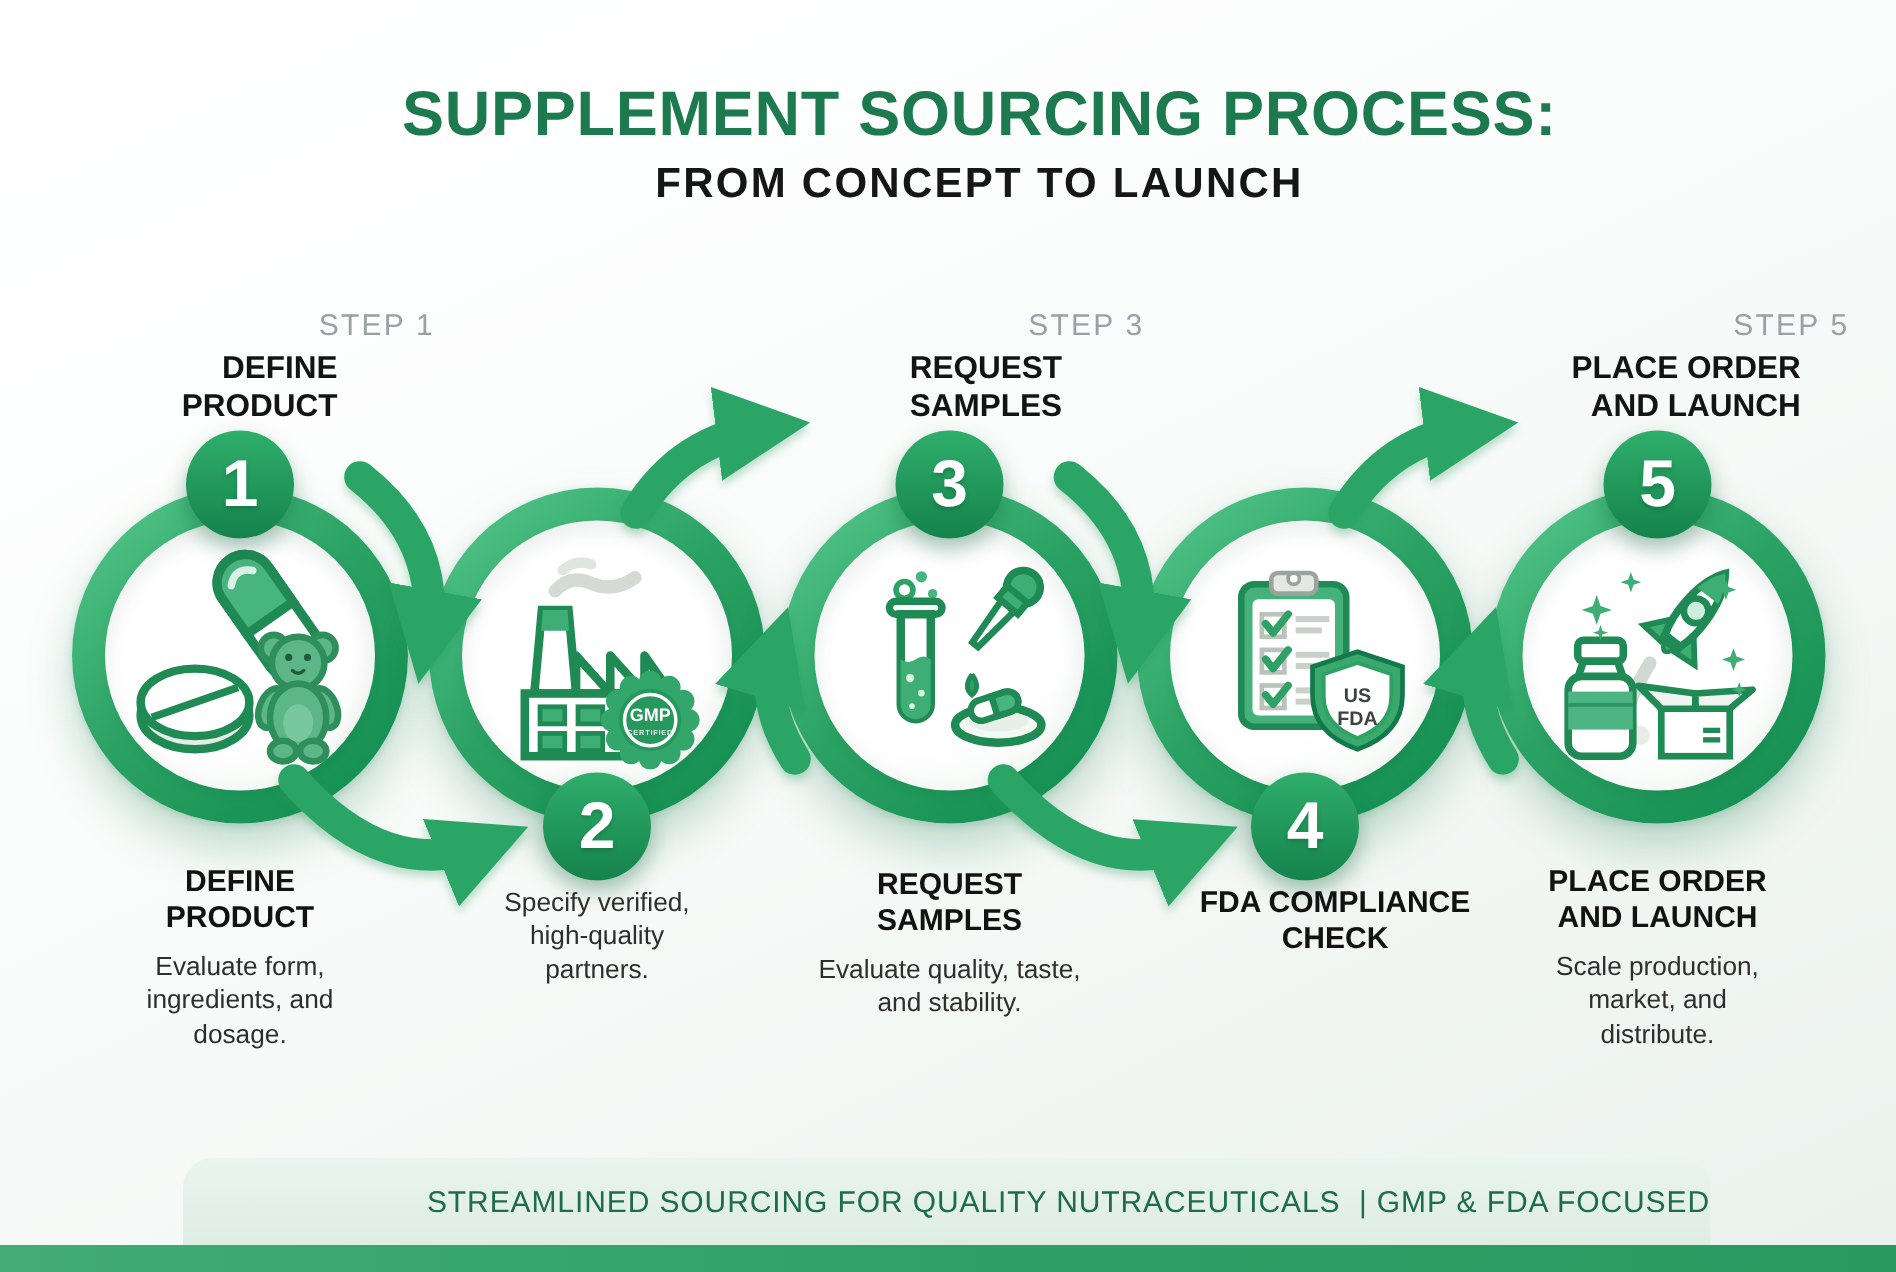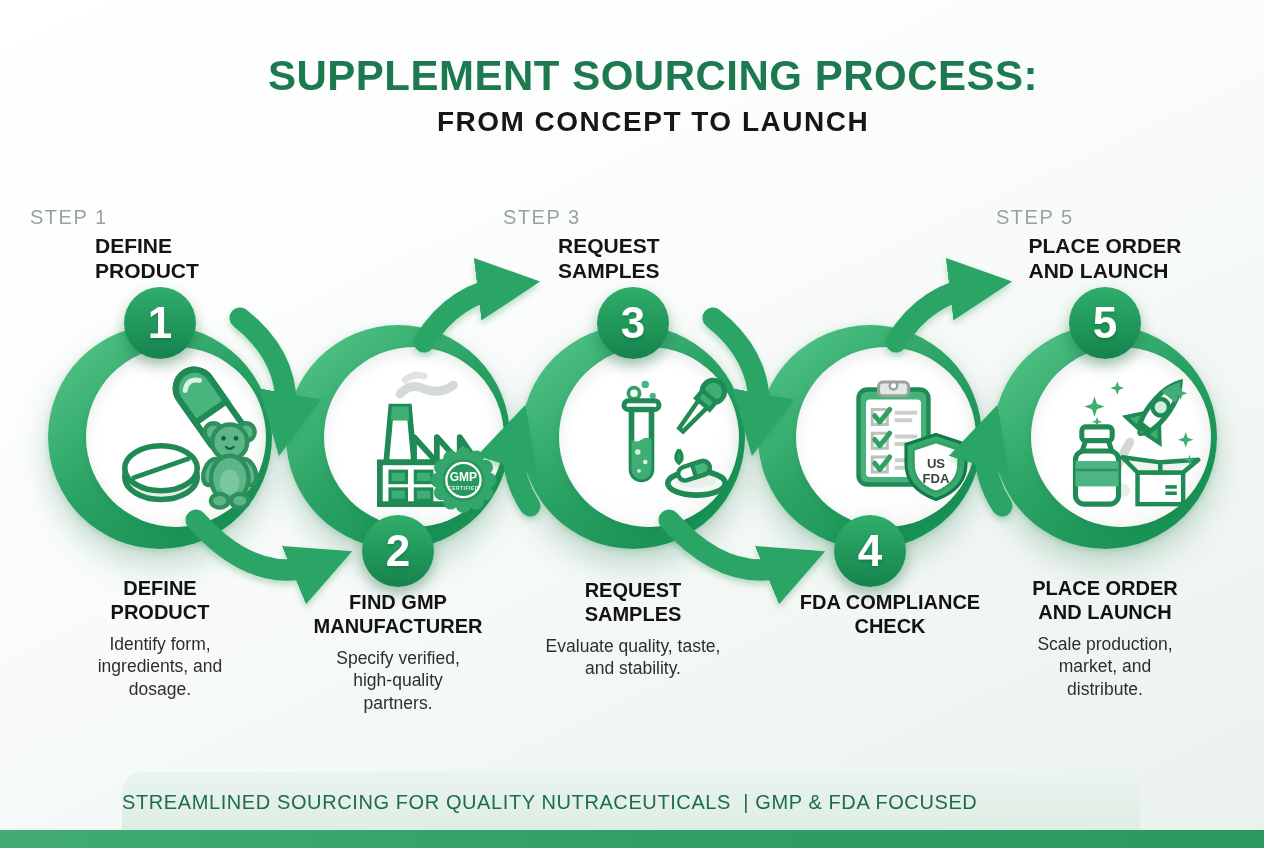--- a/index.html
+++ b/index.html
@@ -8,36 +8,36 @@
   #canvas {
     position:relative; width:1264px; height:848px;
     background:linear-gradient(155deg,#ffffff 0%,#fbfdfc 35%,#f1f6f3 75%,#eaf1ed 100%);
     overflow:hidden;
   }
   
   .title-wrap { position:absolute; top:52px; left:0; width:1264px; text-align:center;margin-left:21px; }
   .title-line1 { font-size:42px; font-weight:bold; color:#1d7a4f; letter-spacing:.5px; }
   .title-line2 { font-size:28px; font-weight:bold; color:#161616; letter-spacing:1.5px; margin-top:6px; }
   
-  .top-label { position:absolute; width:260px; text-align:left; top:206px; }
+  .top-label { position:absolute; width:260px; text-align:right; top:206px; }
   .top-label .step-no { font-size:20px; color:#99a1a4; letter-spacing:1.5px; margin-bottom:5px; }
   .top-label .step-title { font-size:21px; font-weight:bold; color:#141414; line-height:1.18; margin:0 auto; }
   .tl1 { left:30px; } .tl1 .step-title { max-width:130px; }
   .tl3 { left:503px; } .tl3 .step-title { max-width:150px; }
-  .tl5 { left:996px; } .tl5 .step-title { max-width:195px; }
+  .tl5 { left:973px; } .tl5 .step-title { max-width:195px; }
   
   .circle-group { position:absolute; width:224px; height:224px; top:325px; }
   .cg1{left:48px} .cg2{left:286px} .cg3{left:521px} .cg4{left:758px} .cg5{left:993px}
   .ring { position:absolute; inset:0; border-radius:50%;
     background:linear-gradient(140deg,#58c98e 0%,#2aa263 48%,#0f8a4e 100%);
     box-shadow:0 16px 30px rgba(23,120,70,.25), 0 2px 6px rgba(23,120,70,.18); }
-  .ring-inner { position:absolute; left:38px; top:22px; width:180px; height:180px; border-radius:50%;
+  .ring-inner { position:absolute; left:22px; top:22px; width:180px; height:180px; border-radius:50%;
     background:radial-gradient(circle at 38% 30%, #ffffff 55%, #f0f5f1 100%);
     box-shadow:inset 0 6px 14px rgba(30,80,55,.10), 0 3px 8px rgba(0,0,0,.05);
-    display:flex; align-items:center; justify-content:flex-end; }
+    display:flex; align-items:center; justify-content:center; }
   .badge { position:absolute; left:76px; width:72px; height:72px; border-radius:50%;
     background:linear-gradient(180deg,#2fae6b 0%,#15834c 100%);
     box-shadow:0 7px 14px rgba(16,100,58,.38);
     display:flex; align-items:center; justify-content:center;
     color:#fff; font-size:44px; font-weight:bold; text-shadow:0 2px 3px rgba(0,60,30,.25); }
   .badge-top { top:-38px; } .badge-bottom { top:190px; }
   
   .text-block { position:absolute; width:250px; text-align:center; }
   .text-block .bt { font-size:20px; font-weight:bold; color:#121212; line-height:1.22; margin:0 auto 8px auto; }
   .text-block .bd { font-size:17.5px; color:#2e2e2e; line-height:1.28; margin:0 auto; }
@@ -45,21 +45,21 @@
   .tb2{left:273px; top:590px} .tb2 .bt{max-width:220px} .tb2 .bd{max-width:150px}
   .tb3{left:508px; top:578px} .tb3 .bt{max-width:170px} .tb3 .bd{max-width:180px}
   .tb4{left:765px; top:590px} .tb4 .bt{max-width:235px} .tb4 .bd{max-width:155px}
   .tb5{left:980px; top:576px} .tb5 .bt{max-width:185px} .tb5 .bd{max-width:165px}
   
   #arrows { position:absolute; left:0; top:0; pointer-events:none; }
   
   .footer-banner { position:absolute; left:122px; top:772px; width:1018px; height:60px;
     background:linear-gradient(180deg,#e9f4ee 0%,#deede4 100%);
     border-radius:20px 20px 0 0;
-    display:flex; align-items:center; justify-content:flex-start; }
+    display:flex; align-items:center; justify-content:flex-end; }
   .footer-banner span { font-size:20px; color:#1e6b4e; letter-spacing:.6px; white-space:pre-wrap; }
   .bottom-bar { position:absolute; left:0; top:830px; width:1264px; height:18px;
     background:linear-gradient(90deg,#42ab76 0%,#2f9e66 55%,#2b9a61 100%); }
 </style>
 </head>
 <body>
 
 <div id="canvas">
 
   <div class="title-wrap">
@@ -292,24 +292,23 @@
       <path d="M 530 506 Q 506 468 517 432" marker-end="url(#ah)"></path>
       <path d="M 713 318 Q 769 362 757 428" marker-end="url(#ah)"></path>
       <path d="M 669 520 Q 731 590 799 562" marker-end="url(#ah)"></path>
       <path d="M 896 342 Q 926 292 984 285" marker-end="url(#ah)"></path>
       <path d="M 1002 506 Q 978 468 989 432" marker-end="url(#ah)"></path>
     </g>
   </svg>
 
   <div class="text-block tb1">
     <div class="bt">DEFINE PRODUCT</div>
-    <div class="bd">Identify form, ingredients, and dosage.</div>
+    <div class="bd">Evaluate form, ingredients, and dosage.</div>
   </div>
   <div class="text-block tb2">
-    <div class="bt">FIND GMP MANUFACTURER</div>
     <div class="bd">Specify verified, high-quality partners.</div>
   </div>
   <div class="text-block tb3">
     <div class="bt">REQUEST SAMPLES</div>
     <div class="bd">Evaluate quality, taste, and stability.</div>
   </div>
   <div class="text-block tb4">
     <div class="bt">FDA COMPLIANCE CHECK</div>
   </div>
   <div class="text-block tb5">

